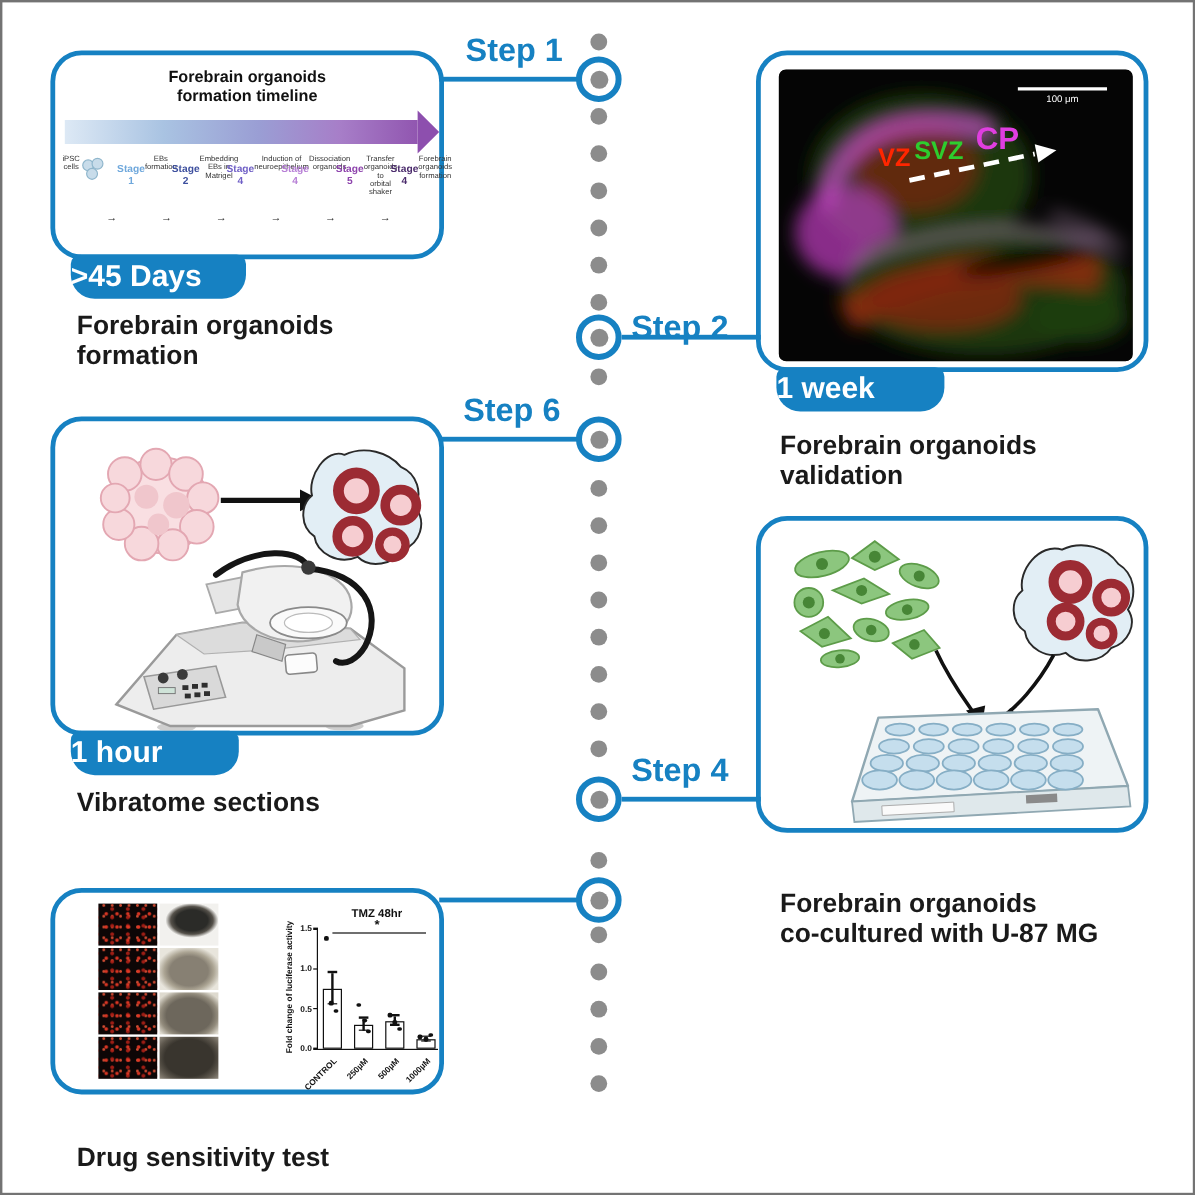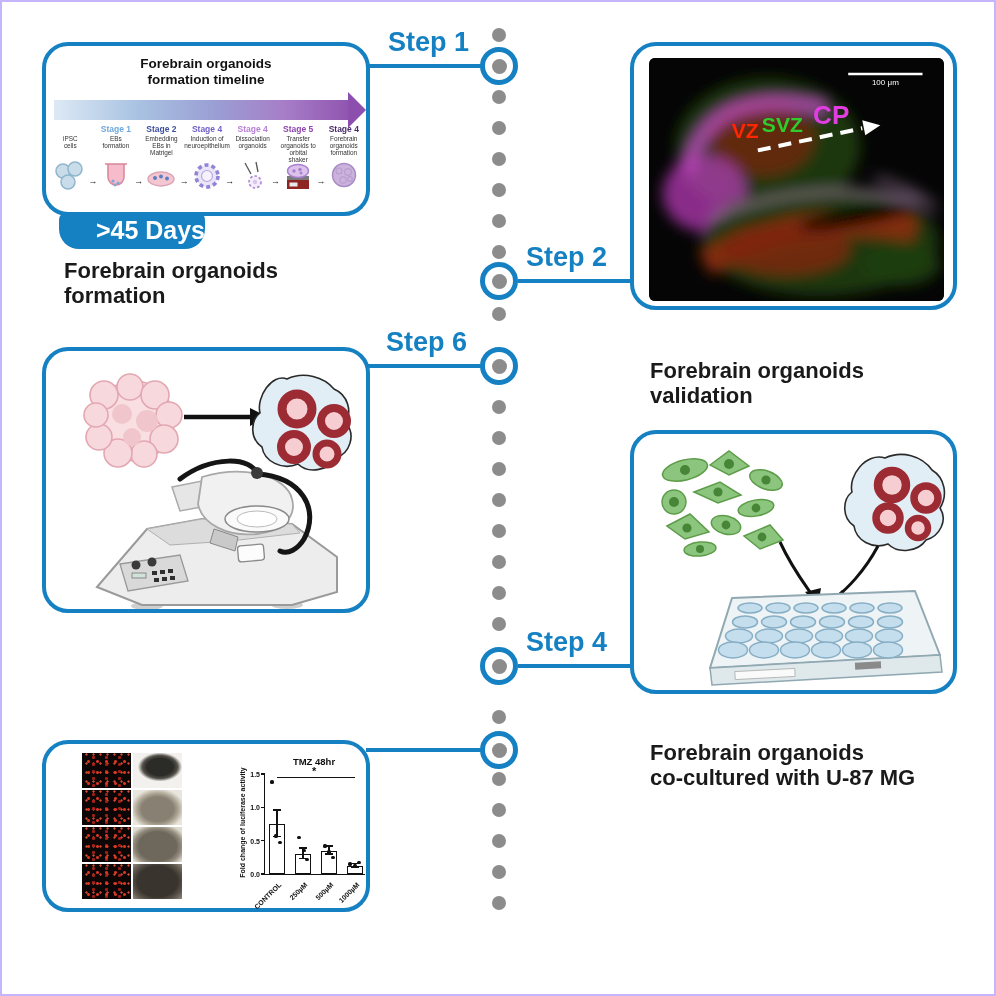--- a/index.html
+++ b/index.html
@@ -1,60 +1,60 @@
 <!DOCTYPE html>
 <html><head>
 <meta charset="utf-8">
 <style>
   html,body{margin:0;padding:0;background:#fff;}
-  .canvas{position:relative;width:996px;height:996px;background:#fff;border:2px solid #c4b5fd;
+  .canvas{position:relative;width:996px;height:996px;background:#fff;border:2px solid #737373;
     box-sizing:border-box;overflow:hidden;font-family:"Liberation Sans",sans-serif;}
 
   
   .tl-dot{position:absolute;left:490px;width:14px;height:14px;border-radius:50%;background:#8c8c8c;}
   .marker{position:absolute;left:478px;width:38px;height:38px;border-radius:50%;border:5px solid #1681c2;
     background:#fff;box-sizing:border-box;display:flex;align-items:center;justify-content:center;z-index:4;}
   .marker .mdot{width:15px;height:15px;border-radius:50%;background:#8c8c8c;}
   .conn{position:absolute;height:4px;background:#1681c2;z-index:3;}
   .slab{position:absolute;font-size:27px;font-weight:bold;color:#1681c2;z-index:3;}
-  .slab1{left:386px;top:25px;} .slab2{left:524px;top:240px;}
+  .slab1{left:386px;top:25px;} .slab2{left:524px;top:256px;}
   .slab3{left:384px;top:325px;} .slab4{left:524px;top:625px;}
   .line1{left:364px;top:62px;width:116px;} .line2{left:516px;top:277px;width:116px;}
   .line3{left:364px;top:362px;width:116px;} .line4{left:516px;top:662px;width:116px;}
   .line5{left:364px;top:746px;width:116px;}
 
   
   .panel{position:absolute;border:4px solid #1681c2;border-radius:26px;background:#fff;box-sizing:border-box;z-index:2;}
   .panel1{left:40px;top:40px;width:328px;height:174px;}
   .panel2{left:628px;top:40px;width:327px;height:268px;}
   .panel3{left:40px;top:345px;width:328px;height:266px;}
   .panel4{left:628px;top:428px;width:327px;height:264px;}
   .panel5{left:40px;top:738px;width:328px;height:172px;}
 
   .badge{position:absolute;height:37px;line-height:37px;background:#1681c2;color:#fff;font-weight:bold;
-    font-size:25px;text-align:right;border-radius:8px 8px 20px 20px;z-index:6;}
+    font-size:25px;text-align:left;border-radius:8px 8px 20px 20px;z-index:6;}
   .badge1{left:57px;top:210px;width:146px;} .badge2{left:645px;top:304px;width:140px;}
   .badge3{left:57px;top:607px;width:140px;} .badge4{left:645px;top:688px;width:158px;}
   .badge5{left:57px;top:906px;width:160px;}
 
   .cap{position:absolute;font-size:22px;font-weight:bold;color:#1a1a1a;line-height:1.15;white-space:pre-line;z-index:2;}
   .cap1{left:62px;top:256px;} .cap2{left:648px;top:356px;}
   .cap3{left:62px;top:654px;} .cap4{left:648px;top:738px;} .cap5{left:62px;top:950px;}
 
   
   .ft-title{position:absolute;left:0;right:0;top:10px;text-align:center;font-size:13.5px;font-weight:bold;
     color:#111;line-height:1.15;white-space:pre-line;}
   .ft-bar{position:absolute;left:8px;top:54px;width:294px;height:20px;
     background:linear-gradient(90deg,#dde9f5 0%,#a9c3e2 28%,#9a9ed4 55%,#a77ec8 78%,#9156b0 100%);}
   .ft-head{position:absolute;left:302px;top:46px;width:0;height:0;border-left:18px solid #8d4fae;
     border-top:18px solid transparent;border-bottom:18px solid transparent;}
   .ft-diff{position:absolute;left:8px;top:54px;width:294px;height:20px;line-height:20px;text-align:center;
     color:#fff;font-size:9px;font-weight:bold;}
   .stages-row{position:absolute;left:6px;top:78px;right:4px;display:flex;align-items:flex-start;}
-  .st-col{flex:1;display:flex;flex-direction:column;align-items:center;text-align:center;min-width:0;}
+  .st-col{flex:1;display:flex;flex-direction:row;align-items:center;text-align:center;min-width:0;}
   .st-name{font-size:8.5px;font-weight:bold;height:11px;}
   .st-desc{font-size:6.4px;line-height:1.1;height:24px;white-space:pre-line;color:#333;}
   .st-icon{width:34px;height:32px;margin-top:1px;}
   .st-arrow{flex:0 0 9px;font-size:9px;color:#222;margin-top:52px;text-align:center;}
 
   
   .micro{position:absolute;left:15px;top:12px;width:295px;height:243px;border-radius:6px;overflow:hidden;background:#050505;}
 
   
   .tiles{position:absolute;left:36px;top:9px;display:grid;grid-template-columns:49px 49px;grid-auto-rows:35px;gap:2px;}
@@ -474,21 +474,25 @@
           <div class="pt" style="left: 88.4px; bottom: 6.4px;"></div>
           <div class="pt" style="left: 92.4px; bottom: 9.73333px;"></div>
           <div class="xlabel" style="left: 43px; top: 106px;">1000µM</div>
           <div class="sigline" style="left: 12px; width: 78px; bottom: 96px;"></div>
           <div class="sigstar" style="left: 47px; bottom: 97px;">*</div>
         </div>
     </div>
   </div>
 
   <div class="badge badge1">&gt;45 Days</div>
+  <div class="badge badge2">1 week</div>
+  <div class="badge badge3">1 hour</div>
 
   <div class="cap cap1">Forebrain organoids
 formation</div>
   <div class="cap cap2">Forebrain organoids
 validation</div>
+  <div class="cap cap3">Vibratome sections</div>
   <div class="cap cap4">Forebrain organoids
 co-cultured with U-87 MG</div>
+  <div class="cap cap5">Drug sensitivity test</div>
 
 </div>
 
 </body></html>

